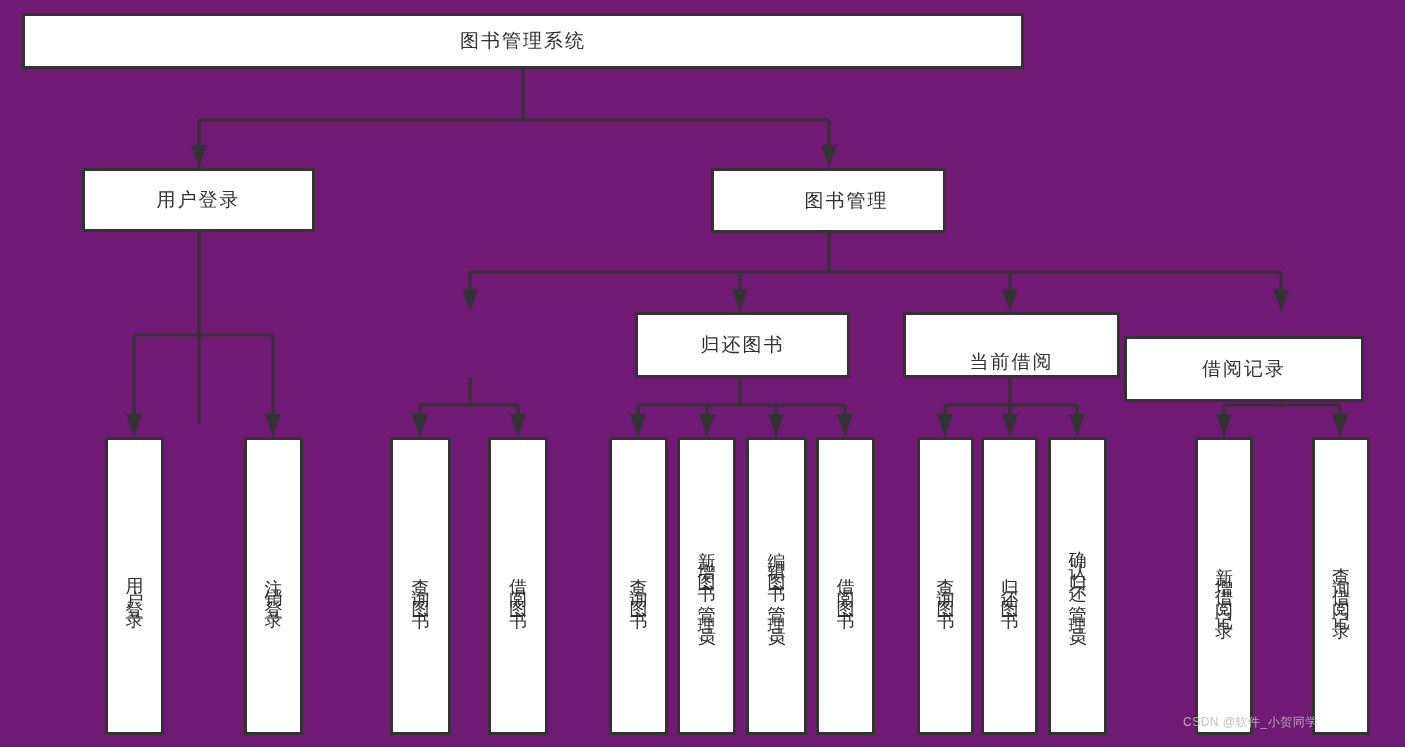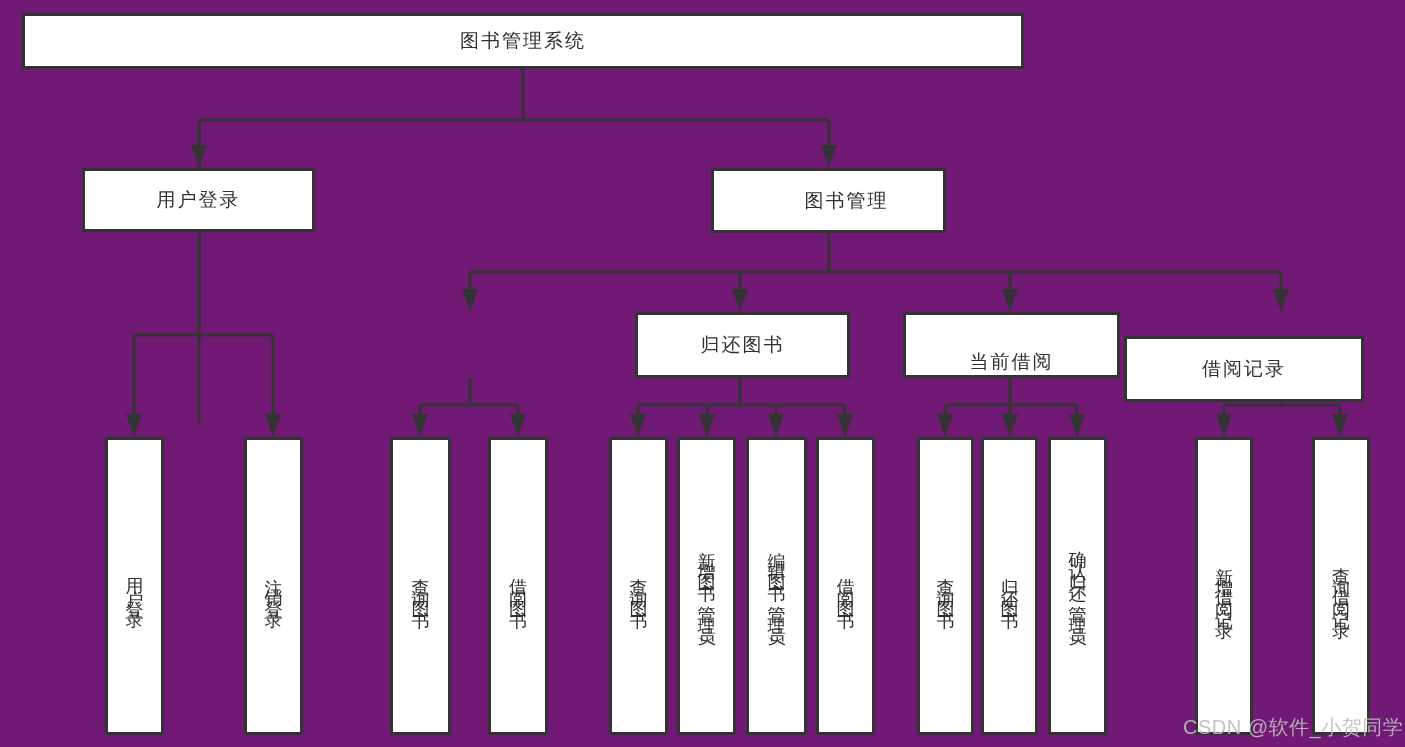--- a/index.html
+++ b/index.html
@@ -45,21 +45,21 @@
     text-orientation: mixed;
     letter-spacing: 11px;
     line-height: 1;
     white-space: nowrap;
   }
   .watermark {
     position: absolute;
     left: 1183px;
     top: 714px;
     width: 220px;
-    font-size: 20px;
+    font-size: 12px;
     letter-spacing: 0.5px;
     color: #bcbcbc;
     white-space: nowrap;
     z-index: 5;
     opacity: 0.9;
   }
 </style>
 </head>
 <body>
 

